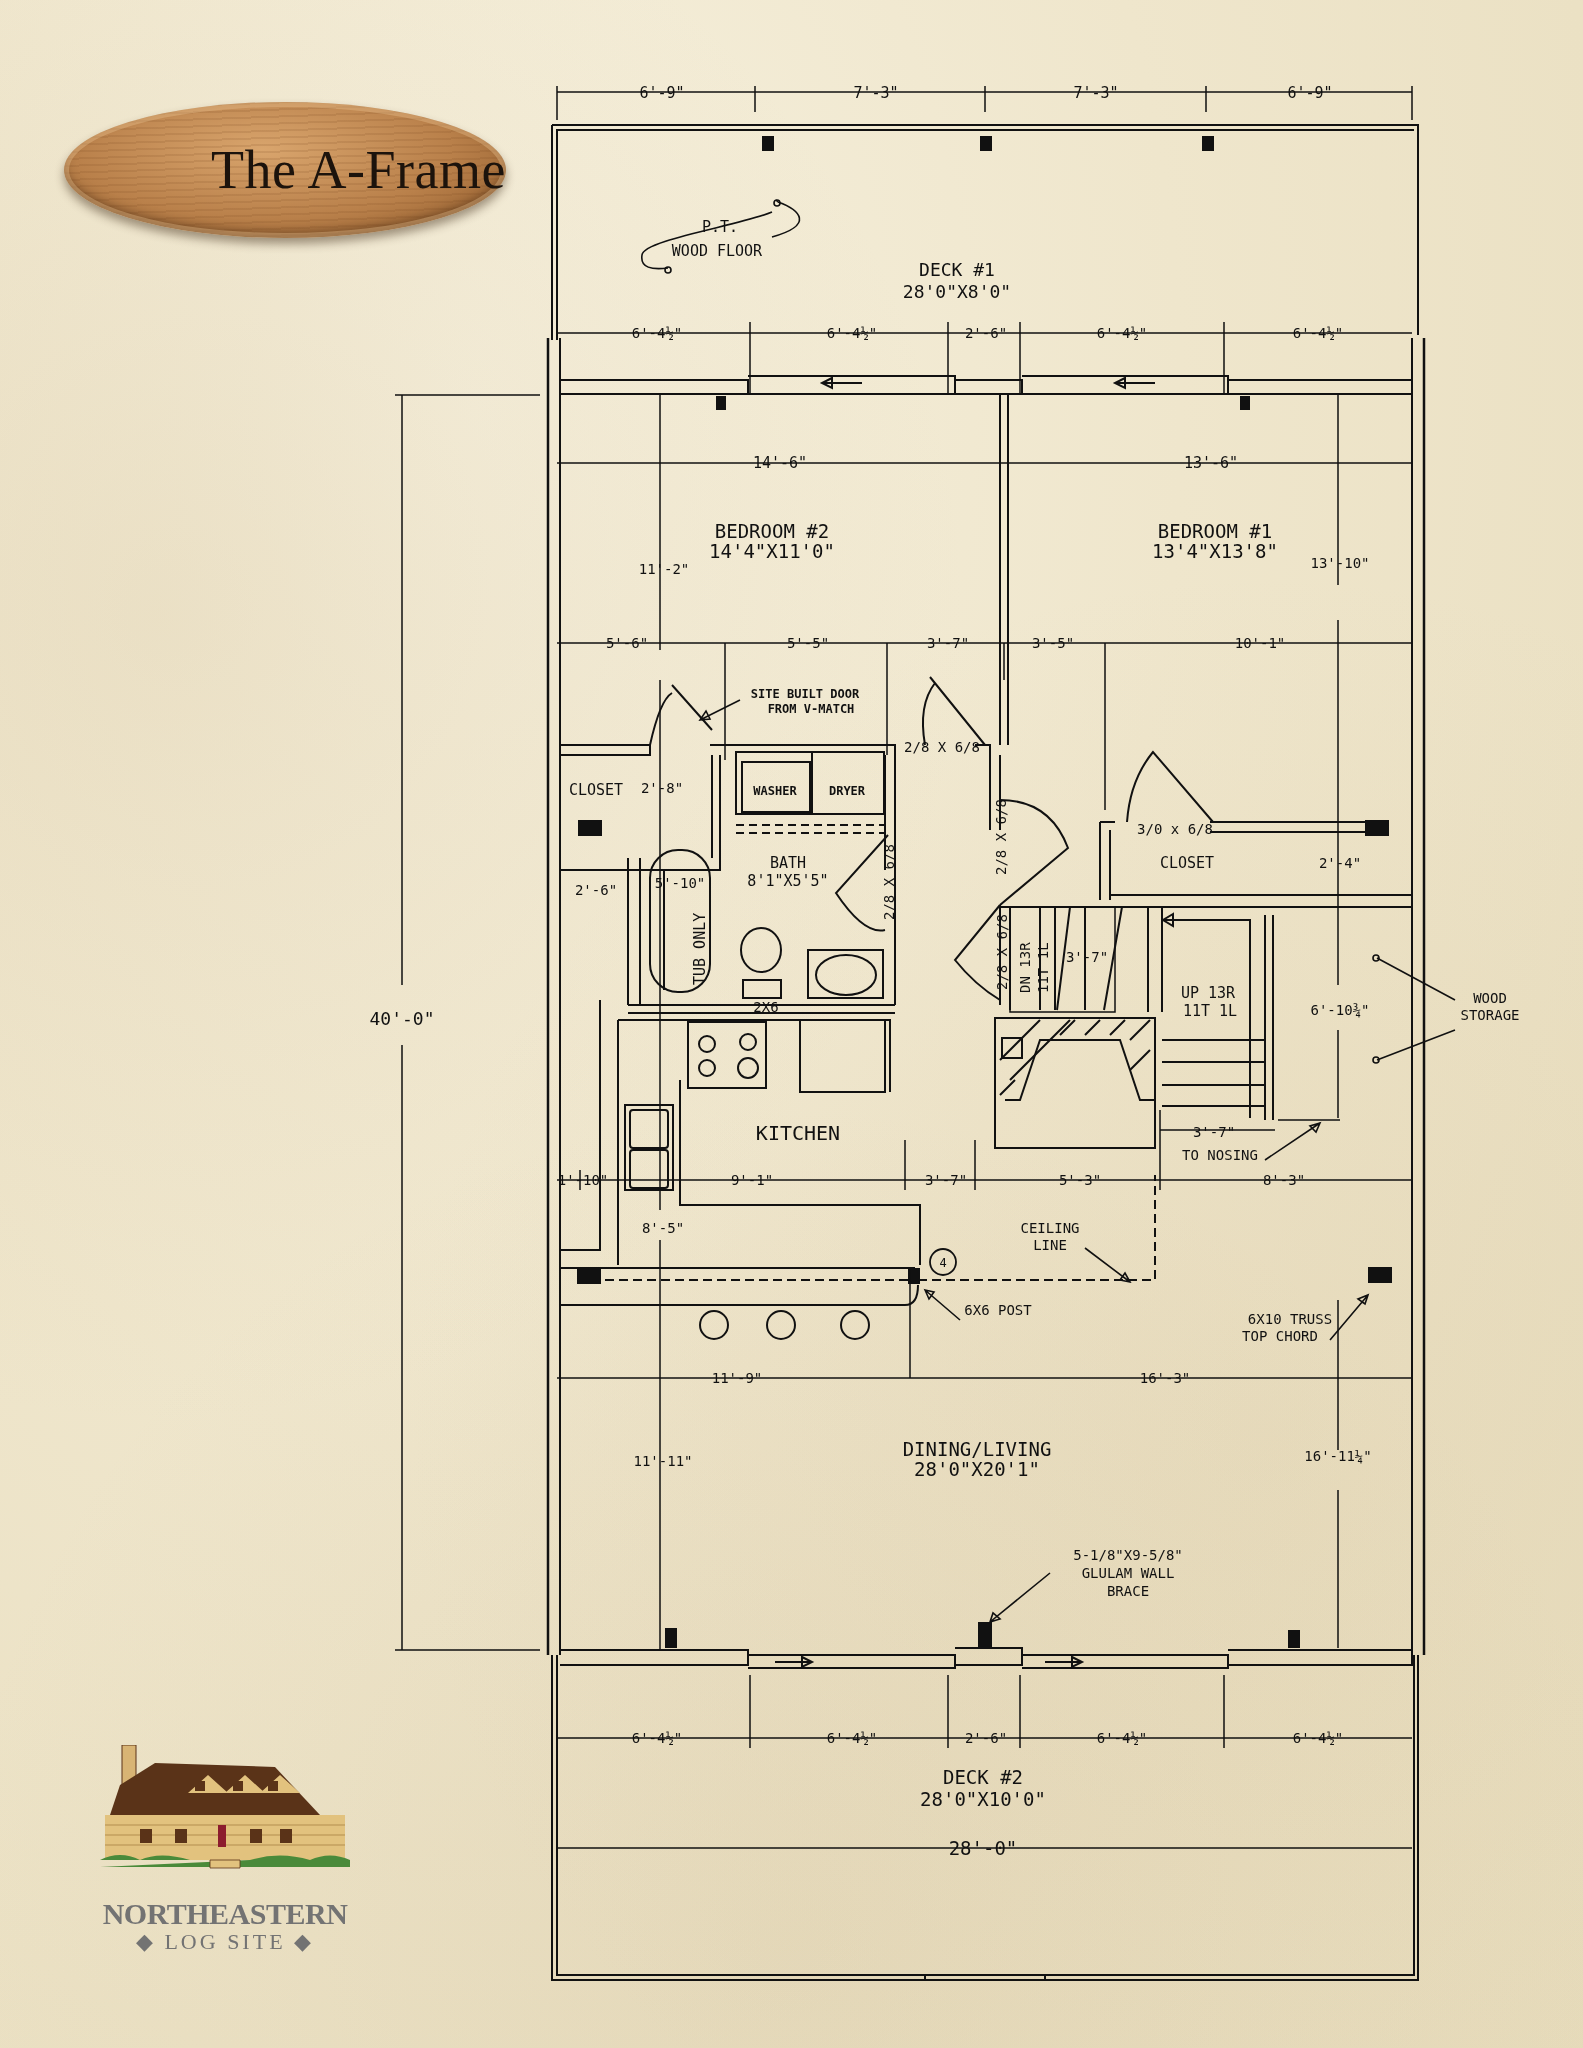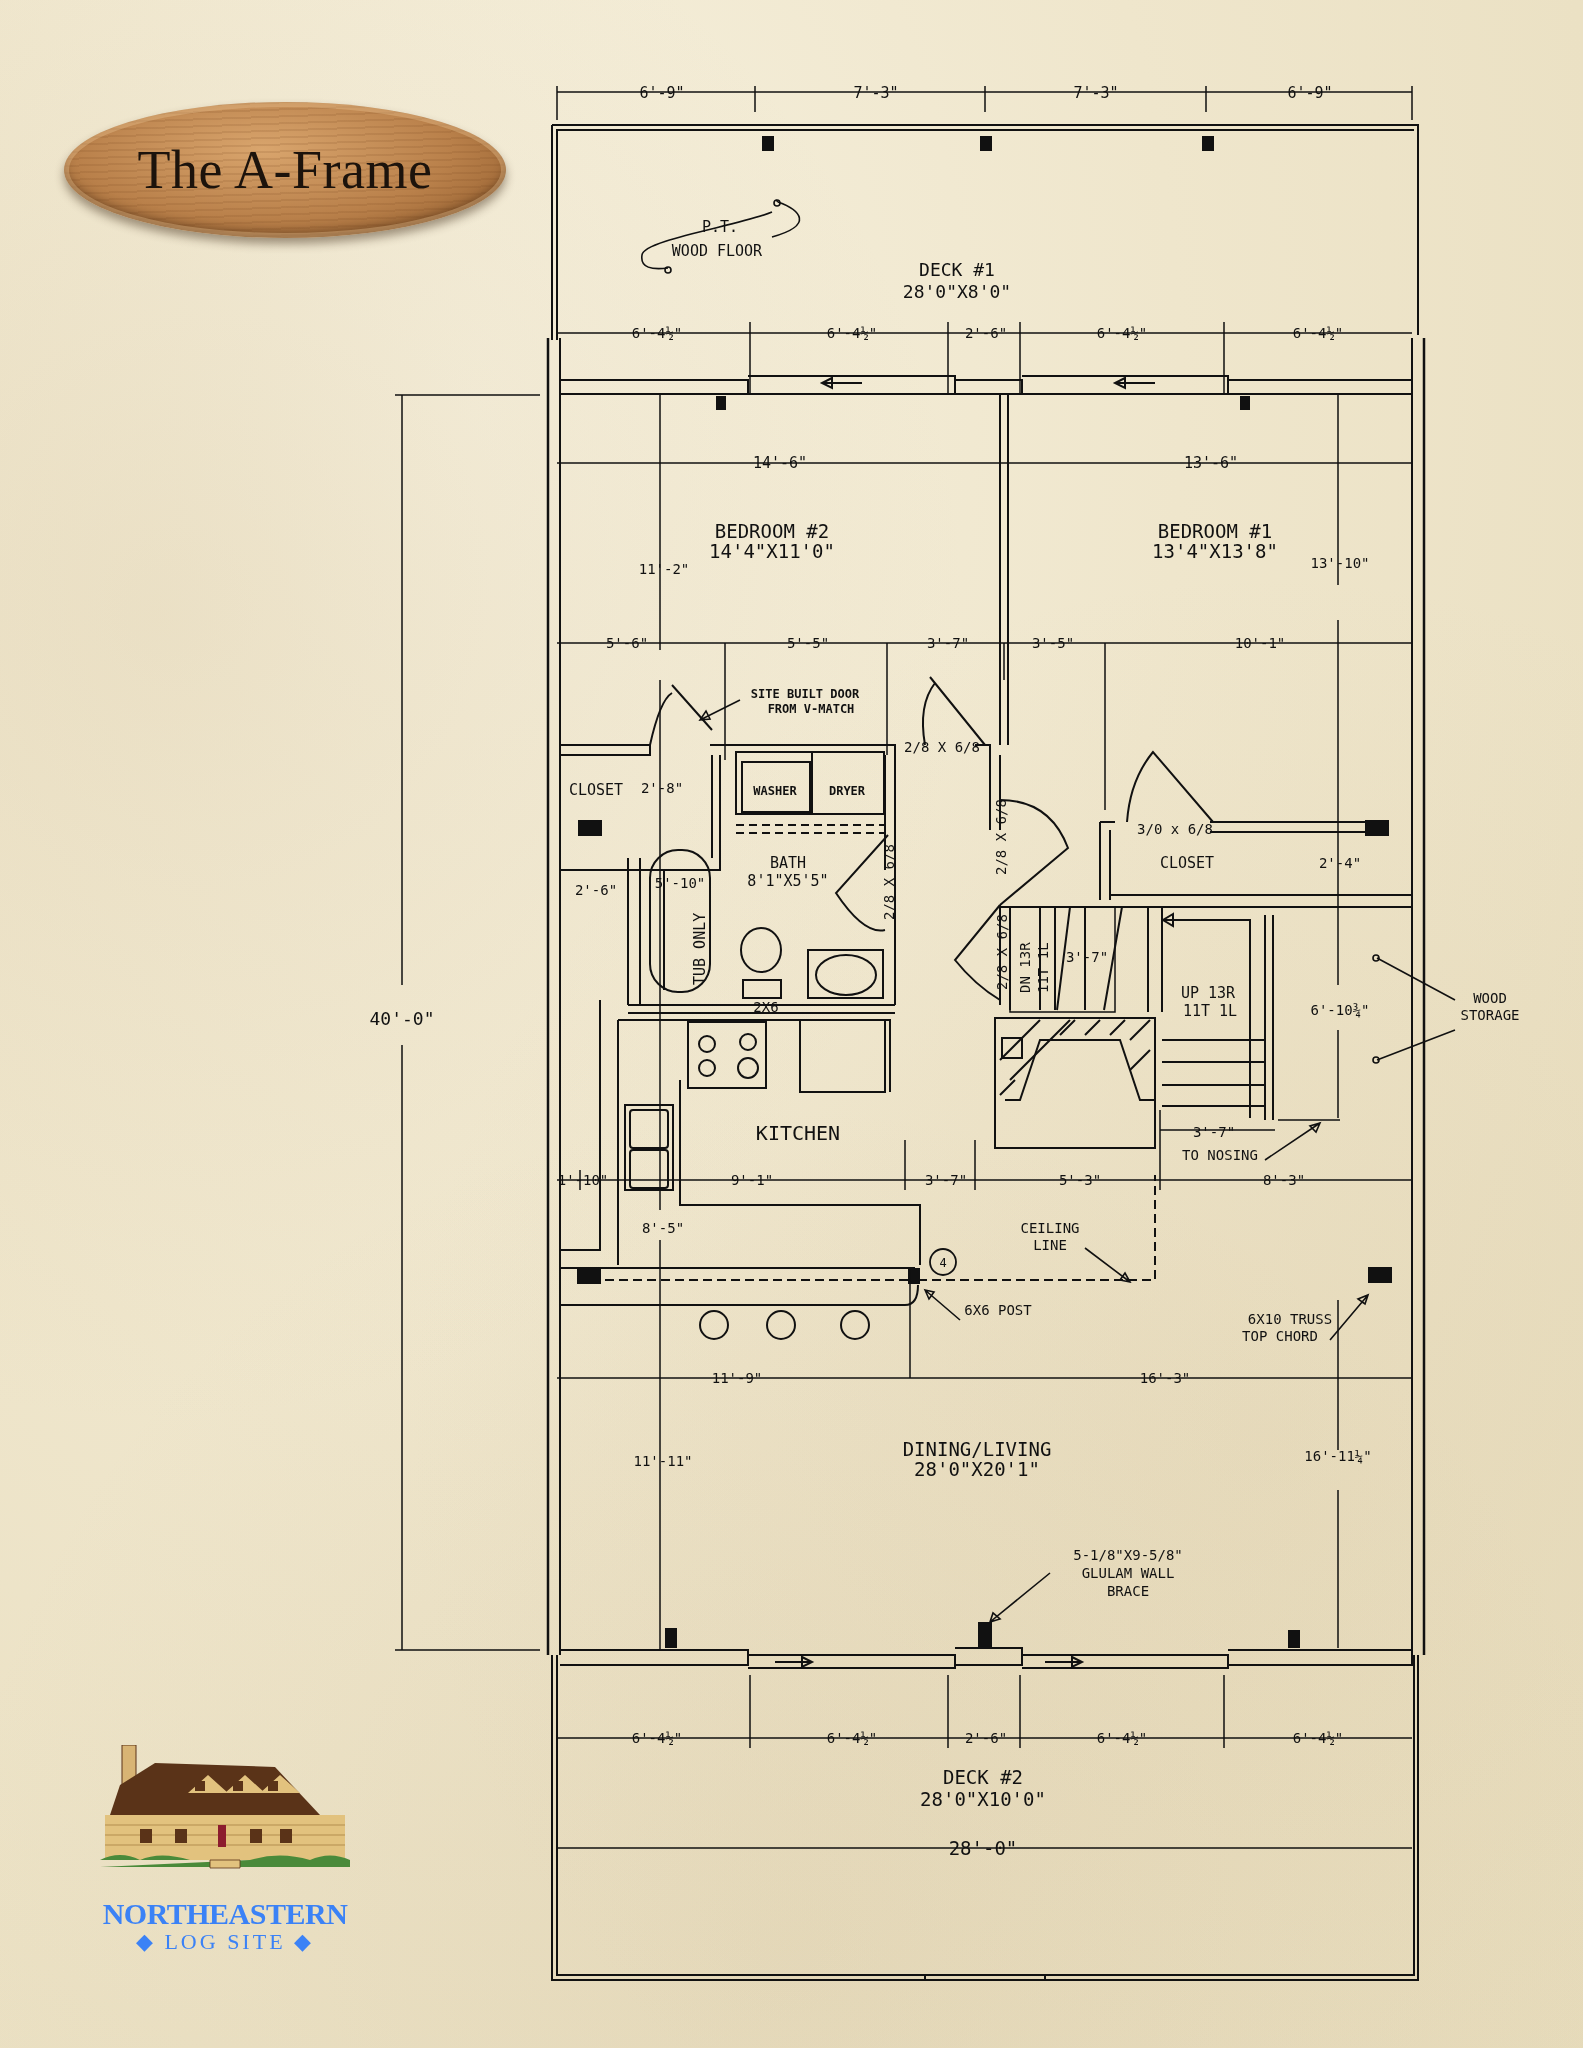--- a/index.html
+++ b/index.html
@@ -15,32 +15,32 @@
       radial-gradient(circle at 80% 70%, rgba(210,190,150,0.2), transparent 45%),
       radial-gradient(circle at 50% 95%, rgba(200,180,140,0.2), transparent 40%);
   }
   .title-plaque {
     position: absolute; left: 64px; top: 102px; width: 442px; height: 136px;
     border-radius: 50%;
     background:
       repeating-linear-gradient(178deg, rgba(120,70,30,0.15) 0 2px, transparent 2px 7px),
       radial-gradient(ellipse at 45% 35%, #d9a56d 0%, #b9804a 55%, #8a5628 100%);
     box-shadow: 0 6px 10px rgba(60,40,20,0.45), inset 0 0 0 5px rgba(240,200,150,0.35), inset 0 -6px 10px rgba(70,40,15,0.5);
-    display: flex; align-items: center; justify-content: center;
+    display: flex; align-items: center; justify-content: flex-end;
   }
   .title-plaque span {
     font-family: "Liberation Serif", "DejaVu Serif", serif;
     font-size: 54px; color: #1c130c; letter-spacing: 0.5px;
   }
   svg.plan { position: absolute; left: 0; top: 0; }
   svg.plan text { font-family: "DejaVu Sans Mono", "Liberation Mono", monospace; fill: #111; }
   .logo { position: absolute; left: 100px; top: 1745px; width: 250px; height: 200px; }
   .logo-name {
     position: absolute; left: 0; width: 250px; text-align: center;
-    font-family: "Liberation Serif", "DejaVu Serif", serif; color: #3b82f6;
+    font-family: "Liberation Serif", "DejaVu Serif", serif; color: #737373;
   }
   .logo-name.l1 { top: 152px; font-size: 30px; font-weight: bold; letter-spacing: -0.5px; }
   .logo-name.l2 { top: 184px; font-size: 22px; letter-spacing: 3px; }
 </style>
 </head>
 <body>
 
 <div class="paper-mottle"></div>
 
 <div class="title-plaque">

